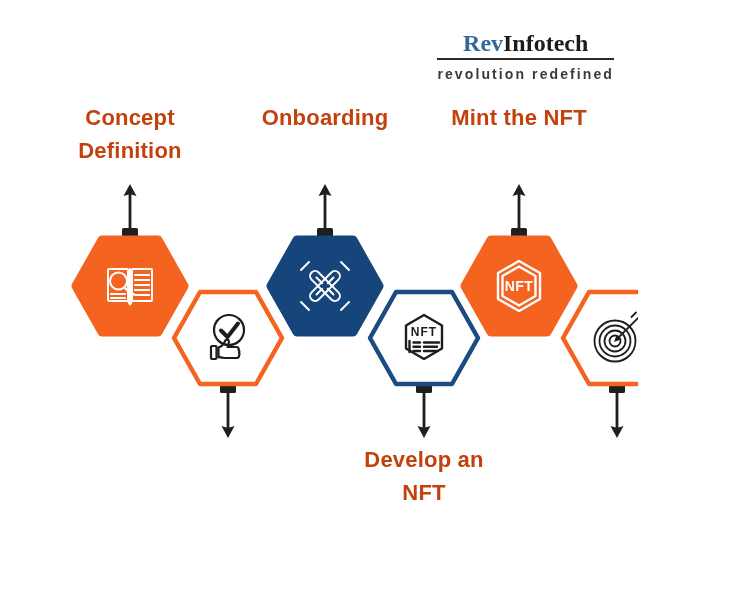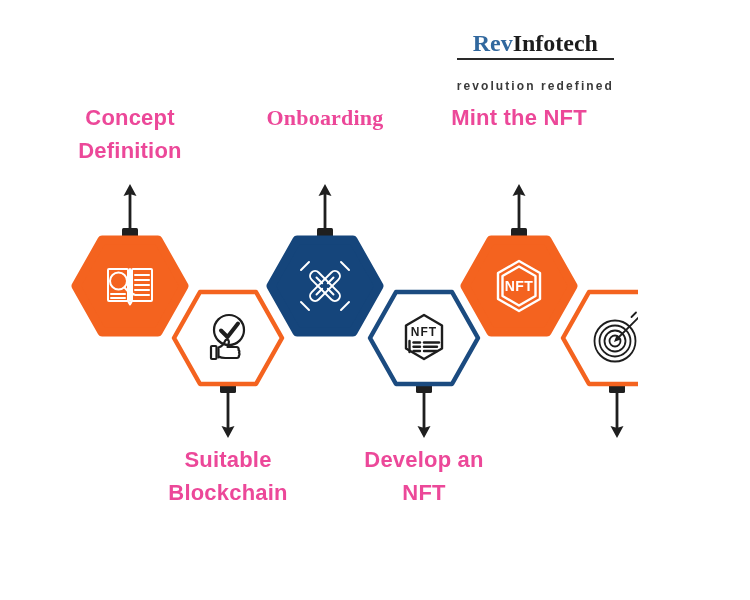--- a/index.html
+++ b/index.html
@@ -9,58 +9,54 @@
   }
   
   .logo{position:absolute;top:31px;right:24px;text-align:center;}
   .logo-word{
     font-family:"Liberation Serif","DejaVu Serif",serif;
     font-weight:700;font-size:24px;line-height:1.05;color:#1c1c1c;
     border-bottom:2px solid #2a2a2a;padding-bottom:2px;white-space:nowrap;
   }
   .logo-word .rev{color:#31689e;}
   .logo-tagline{
-    margin-top:19px;font-size:12px;font-weight:700;letter-spacing:2.1px;
+    margin-top:6px;font-size:14px;font-weight:700;letter-spacing:2.1px;
     color:#3a3a3a;white-space:nowrap;
   }
   
   .step-label{
     position:absolute;width:200px;text-align:center;
-    font-size:22px;font-weight:600;letter-spacing:0.2px;line-height:33px;color:#ec4899;
+    font-size:22px;font-weight:600;letter-spacing:0.2px;line-height:33px;color:#c2410c;
   }
   
   .hex,.arrow{position:absolute;display:block;}
   .sq{fill:#1f1f1f;}
   .stem{fill:#1f1f1f;}
 </style>
 </head>
 <body>
 
 <div class="canvas">
 
   <div class="logo">
     <div class="logo-word"><span class="rev">Rev</span><span>Infotech</span></div>
     <div class="logo-tagline">revolution redefined</div>
   </div>
 
   <div class="step-label" style="left:30px;top:101px;">
     <div>Concept</div>
     <div>Definition</div>
   </div>
-  <div class="step-label" style="left:225px;top:101px;font-family:Liberation Serif, serif;">
+  <div class="step-label" style="left:225px;top:101px;">
     <div>Onboarding</div>
   </div>
   <div class="step-label" style="left:419px;top:101px;">
     <div>Mint the NFT</div>
   </div>
 
-  <div class="step-label" style="left:128px;top:443px;">
-    <div>Suitable</div>
-    <div>Blockchain</div>
-  </div>
   <div class="step-label" style="left:324px;top:443px;">
     <div>Develop an</div>
     <div>NFT</div>
   </div>
   <div class="step-label" style="left:517px;top:443px;">
   </div>
 
   <svg class="arrow" style="left:119px;top:184px;" width="22" height="57" viewBox="0 0 22 57">
     <polygon class="stem" points="11,0 4.5,12 9.6,10.5 9.6,46 12.4,46 12.4,10.5 17.5,12"></polygon>
     <rect class="sq" x="3" y="44" width="16" height="13" rx="1.5"></rect>

